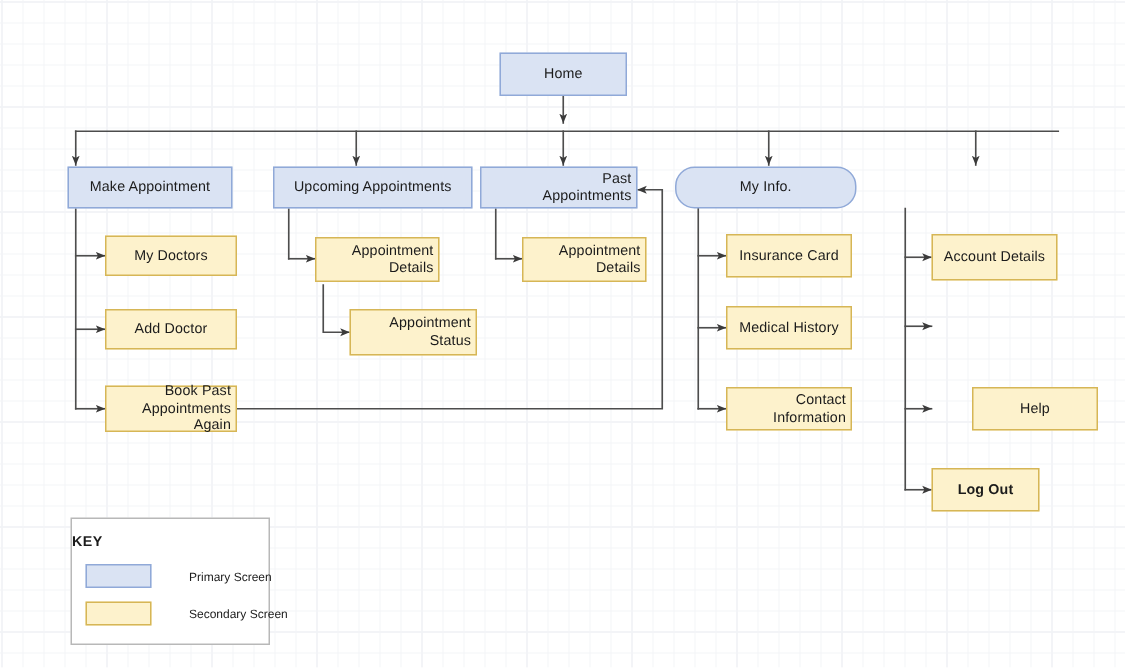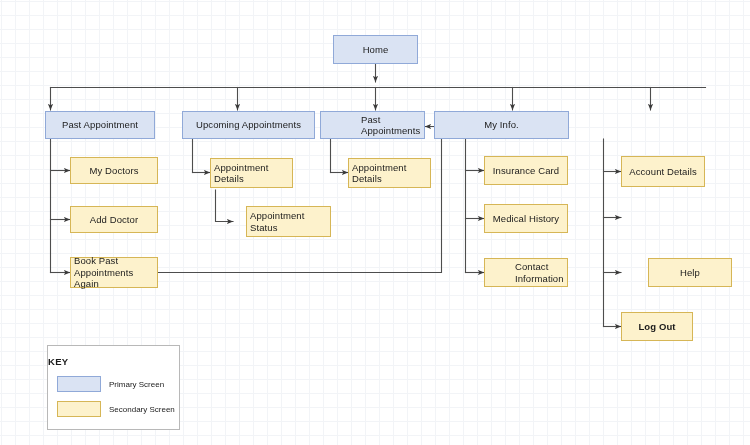--- a/index.html
+++ b/index.html
@@ -29,21 +29,21 @@
     width: 750px;
     height: 445px;
     pointer-events: none;
   }
   .node {
     position: absolute;
     box-sizing: border-box;
     display: flex;
     align-items: center;
     justify-content: center;
-    text-align: left;
+    text-align: right;
     font-size: 9.5px;
     line-height: 11.5px;
     color: #1b1b1b;
     letter-spacing: 0.1px;
     border-width: 1px;
     border-style: solid;
     padding: 0 3px;
   }
   .primary {
     background: #dae3f3;
@@ -82,21 +82,21 @@
     width: 44px;
     height: 16px;
     box-sizing: border-box;
     border-width: 1px;
     border-style: solid;
     flex: 0 0 auto;
   }
   #legend .key-label {
     font-size: 8px;
     color: #1b1b1b;
-    margin-left: 8px;
+    margin-left: 25px;
     white-space: nowrap;
   }
 </style>
 </head>
 <body>
 
 <div id="canvas">
 
   <svg id="wires" viewBox="0 0 750 445" xmlns="http://www.w3.org/2000/svg">
     <defs>
@@ -142,46 +142,46 @@
       <path d="M603.5,272.5 L621,272.5" marker-end="url(#ah)"></path>
       <path d="M603.5,326.5 L621,326.5" marker-end="url(#ah)"></path>
     </g>
   </svg>
 
   <div class="node primary" style="left:333px; top:35px; width:85px; height:29px;">
     <span>Home</span>
   </div>
 
   <div class="node primary" style="left:45px; top:111px; width:110px; height:28px;">
-    <span>Past Appointment</span>
+    <span>Make Appointment</span>
   </div>
   <div class="node primary" style="left:182px; top:111px; width:133px; height:28px;">
     <span>Upcoming Appointments</span>
   </div>
   <div class="node primary" style="left:320px; top:111px; width:105px; height:28px;padding-left:40px;">
     <span>Past Appointments</span>
   </div>
-  <div class="node primary" style="left:434px; top:111px; width:135px; height:28px;">
+  <div class="node primary" style="left:450px; top:111px; width:121px; height:28px;border-radius:13px;">
     <span>My Info.</span>
   </div>
 
   <div class="node secondary" style="left:70px; top:157px; width:88px; height:27px;">
     <span>My Doctors</span>
   </div>
   <div class="node secondary" style="left:70px; top:206px; width:88px; height:27px;">
     <span>Add Doctor</span>
   </div>
   <div class="node secondary" style="left:70px; top:257px; width:88px; height:31px;">
     <span>Book Past Appointments Again</span>
   </div>
 
   <div class="node secondary" style="left:210px; top:158px; width:83px; height:30px;">
     <span>Appointment Details</span>
   </div>
-  <div class="node secondary" style="left:246px; top:206px; width:85px; height:31px;">
+  <div class="node secondary" style="left:233px; top:206px; width:85px; height:31px;">
     <span>Appointment Status</span>
   </div>
 
   <div class="node secondary" style="left:348px; top:158px; width:83px; height:30px;">
     <span>Appointment Details</span>
   </div>
 
   <div class="node secondary" style="left:484px; top:156px; width:84px; height:29px;">
     <span>Insurance Card</span>
   </div>

